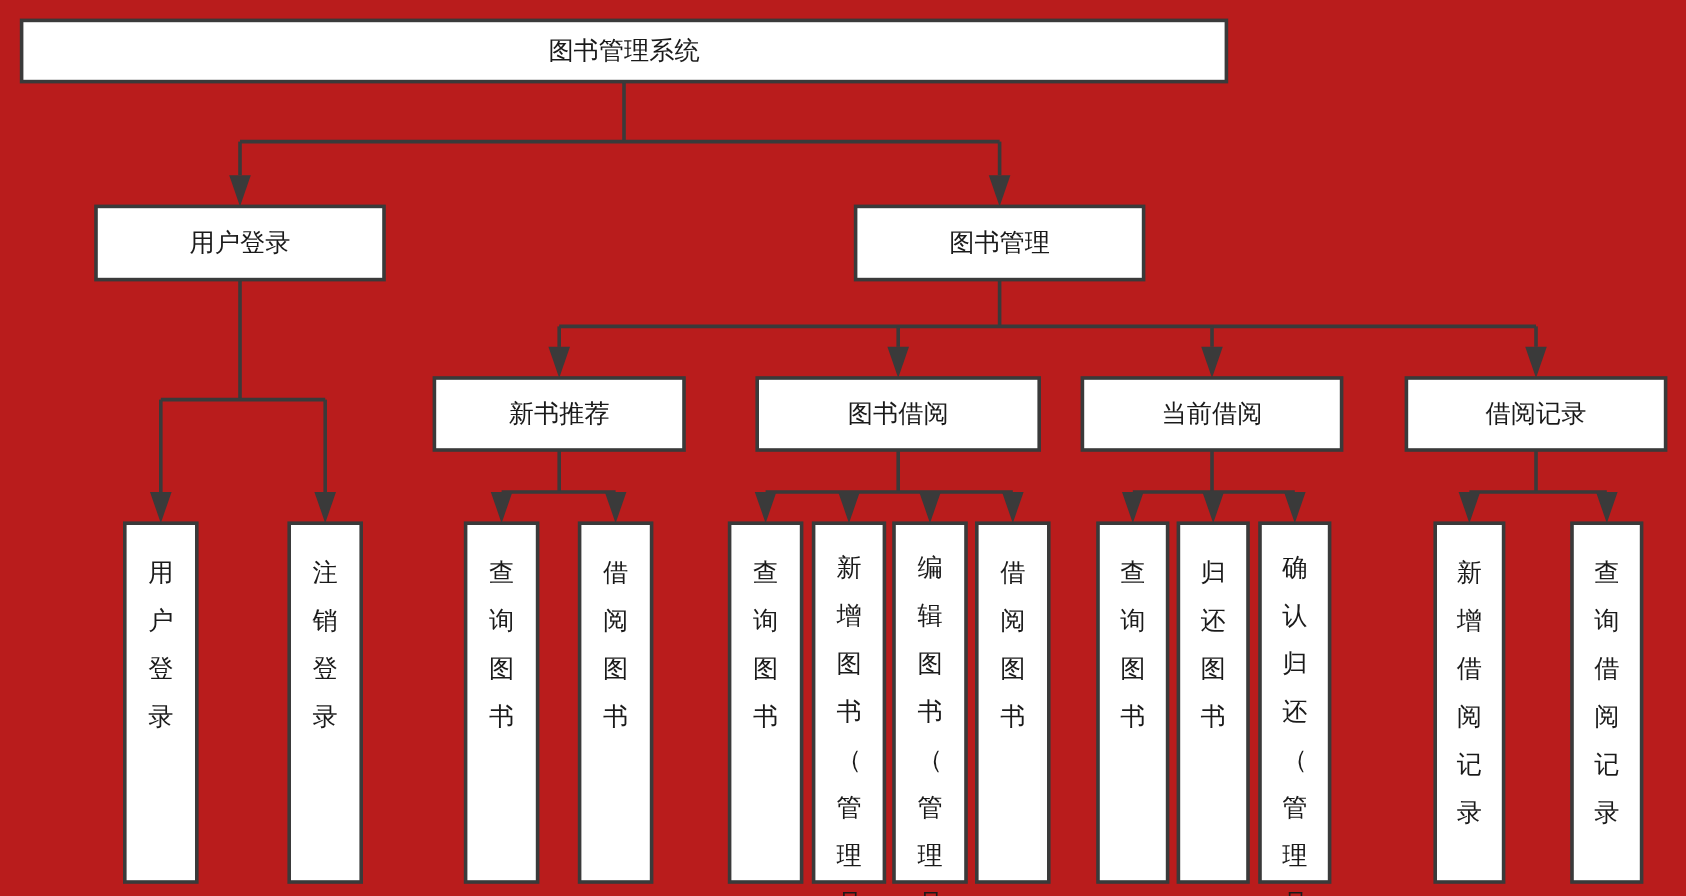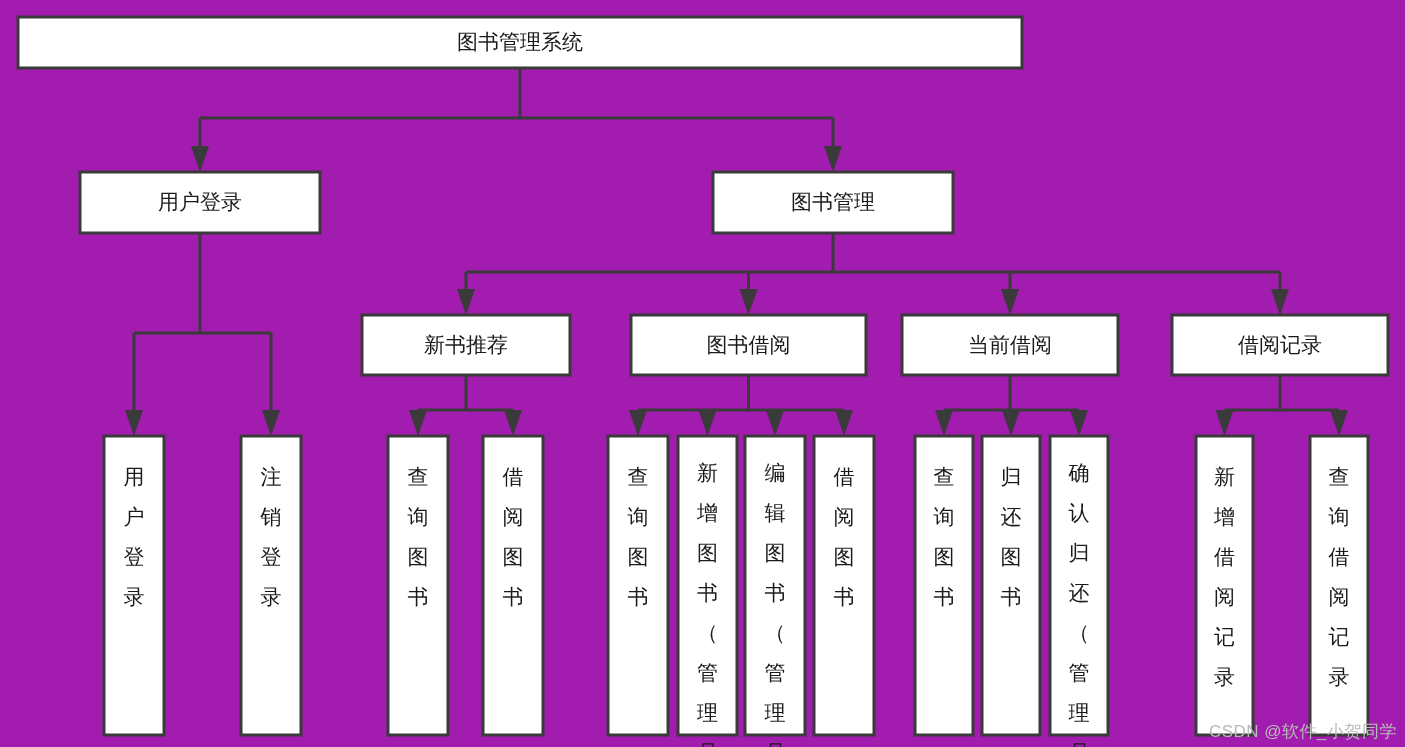--- a/index.html
+++ b/index.html
@@ -10,21 +10,21 @@
   body {
     font-family: "Liberation Sans", "DejaVu Sans", sans-serif;
     width: 1405px;
     height: 747px;
     overflow: hidden;
   }
   #diagram-root {
     position: relative;
     width: 1405px;
     height: 747px;
-    background: #a21caf;
+    background: #b91c1c;
   }
   svg.diagram-canvas {
     position: absolute;
     left: 0;
     top: 0;
     width: 1405px;
     height: 747px;
     display: block;
   }
   .node-box {
@@ -203,14 +203,13 @@
           <rect x="1196" y="436" width="57" height="299" class="node-box"></rect>
           <text x="1224.5" y="484" class="node-label-vertical"><tspan x="1224.5" dy="0">新</tspan><tspan x="1224.5" dy="40">增</tspan><tspan x="1224.5" dy="40">借</tspan><tspan x="1224.5" dy="40">阅</tspan><tspan x="1224.5" dy="40">记</tspan><tspan x="1224.5" dy="40">录</tspan></text>
         </g>
         <g>
           <rect x="1310" y="436" width="58" height="299" class="node-box"></rect>
           <text x="1339" y="484" class="node-label-vertical"><tspan x="1339" dy="0">查</tspan><tspan x="1339" dy="40">询</tspan><tspan x="1339" dy="40">借</tspan><tspan x="1339" dy="40">阅</tspan><tspan x="1339" dy="40">记</tspan><tspan x="1339" dy="40">录</tspan></text>
         </g>
       </g>
   </svg>
 
-  <div class="watermark">CSDN @软件_小贺同学</div>
 </div>
 
 </body></html>

